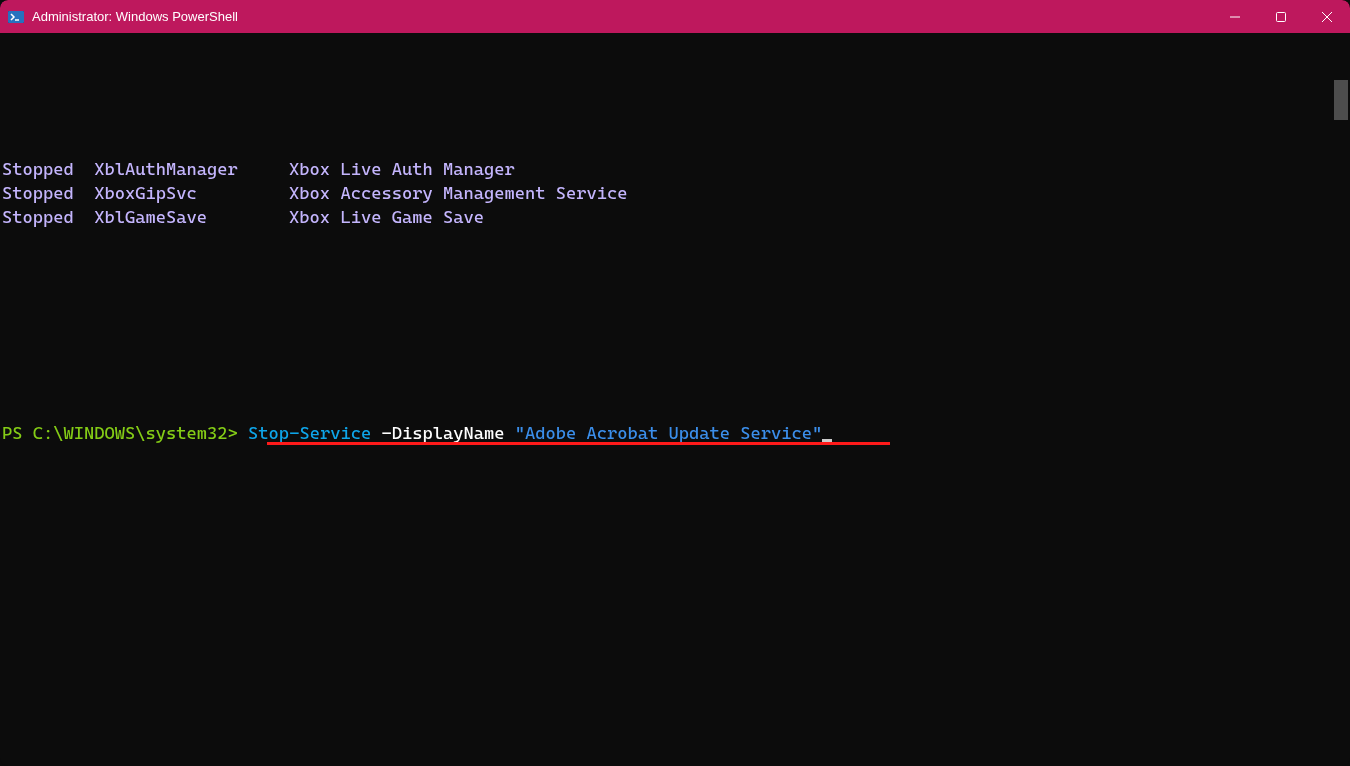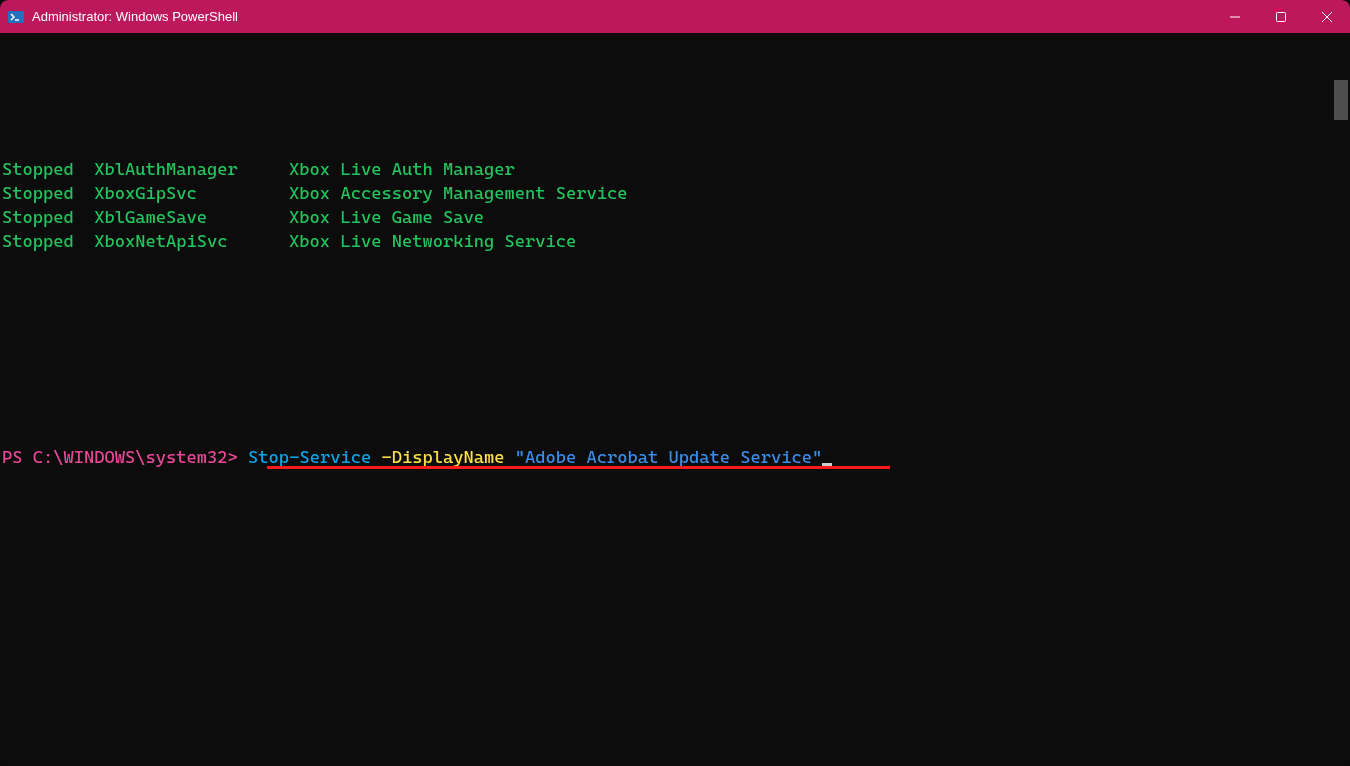--- a/index.html
+++ b/index.html
@@ -63,33 +63,33 @@
       overflow: hidden;
     }
     .terminal-content {
       font-size: 17.5px;
       line-height: 24px;
       color: #cccccc;
       white-space: pre;
       font-family: Consolas, 'Cascadia Mono', monospace;
     }
     .service-line {
-      color: #22c55e;
+      color: #c4b5fd;
     }
     .prompt-line {
       position: relative;
     }
     .prompt-text {
-      color: #ec4899;
+      color: #84cc16;
     }
     .cmd-yellow {
       color: #0ea5e9;
     }
     .cmd-gray {
-      color: #fde047;
+      color: #ffffff;
     }
     .cmd-cyan {
       color: #3b8eea;
     }
     .cursor {
       display: inline-block;
       width: 10px;
       height: 4px;
       background: #cccccc;
       vertical-align: bottom;
@@ -153,21 +153,21 @@
           <line x1="0" y1="0" x2="10" y2="10" stroke="#ffffff" stroke-width="1"></line>
           <line x1="10" y1="0" x2="0" y2="10" stroke="#ffffff" stroke-width="1"></line>
         </svg>
     </div>
   </div>
 </div>
 
 <div class="terminal-body">
   <div class="terminal-content">
     <div class="blank-line"></div>
-    <div id="service-lines"><div class="service-line">Stopped  XblAuthManager     Xbox Live Auth Manager</div><div class="service-line">Stopped  XboxGipSvc         Xbox Accessory Management Service</div><div class="service-line">Stopped  XblGameSave        Xbox Live Game Save</div><div class="service-line">Stopped  XboxNetApiSvc      Xbox Live Networking Service</div></div>
+    <div id="service-lines"><div class="service-line">Stopped  XblAuthManager     Xbox Live Auth Manager</div><div class="service-line">Stopped  XboxGipSvc         Xbox Accessory Management Service</div><div class="service-line">Stopped  XblGameSave        Xbox Live Game Save</div></div>
     <div class="blank-line"></div>
     <div class="blank-line"></div>
     <div class="prompt-line"><span class="prompt-text">PS C:\WINDOWS\system32&gt;</span> <span class="cmd-yellow">Stop-Service</span> <span class="cmd-gray">-DisplayName</span> <span class="cmd-cyan">"Adobe Acrobat Update Service"</span><span class="cursor"></span><div class="underline-red"></div></div>
   </div>
 </div>
 
 <div class="scrollbar-track"></div>
 <div class="scrollbar-thumb"></div>
 
 </body></html>

